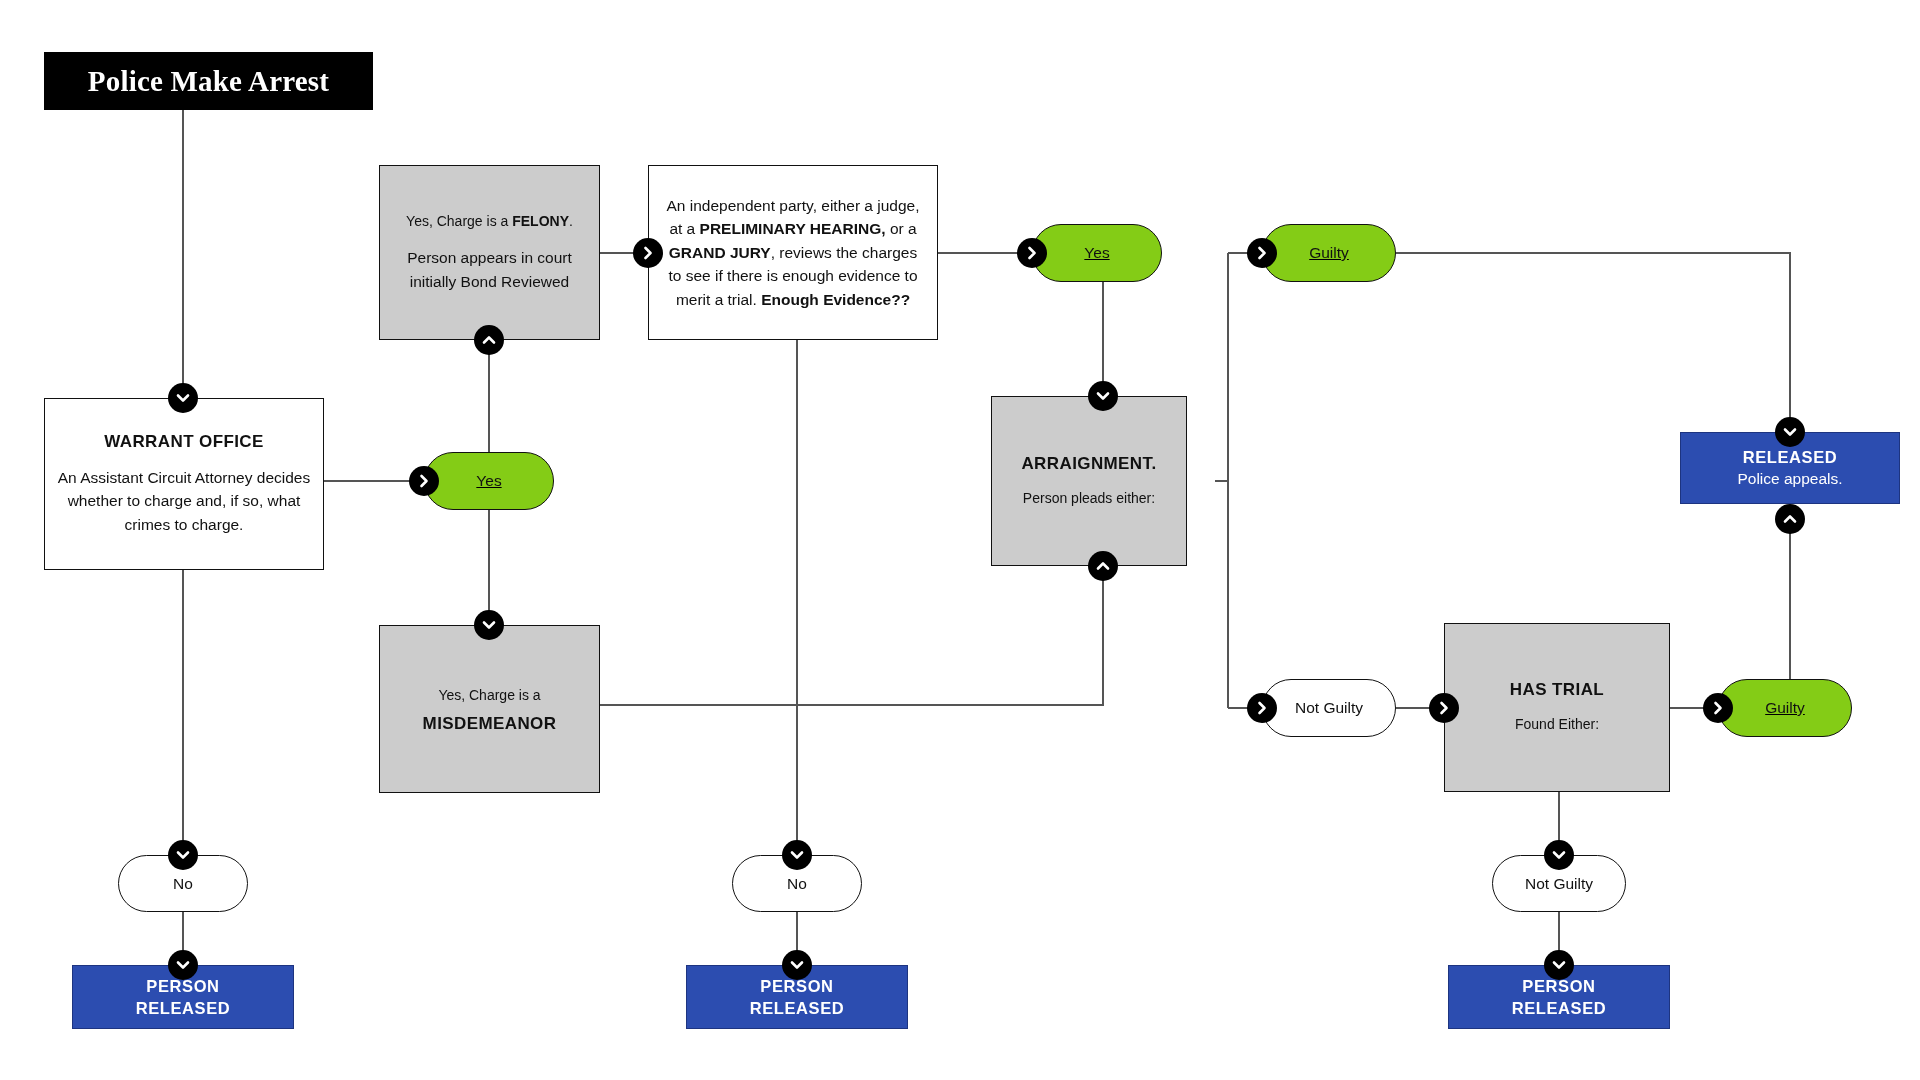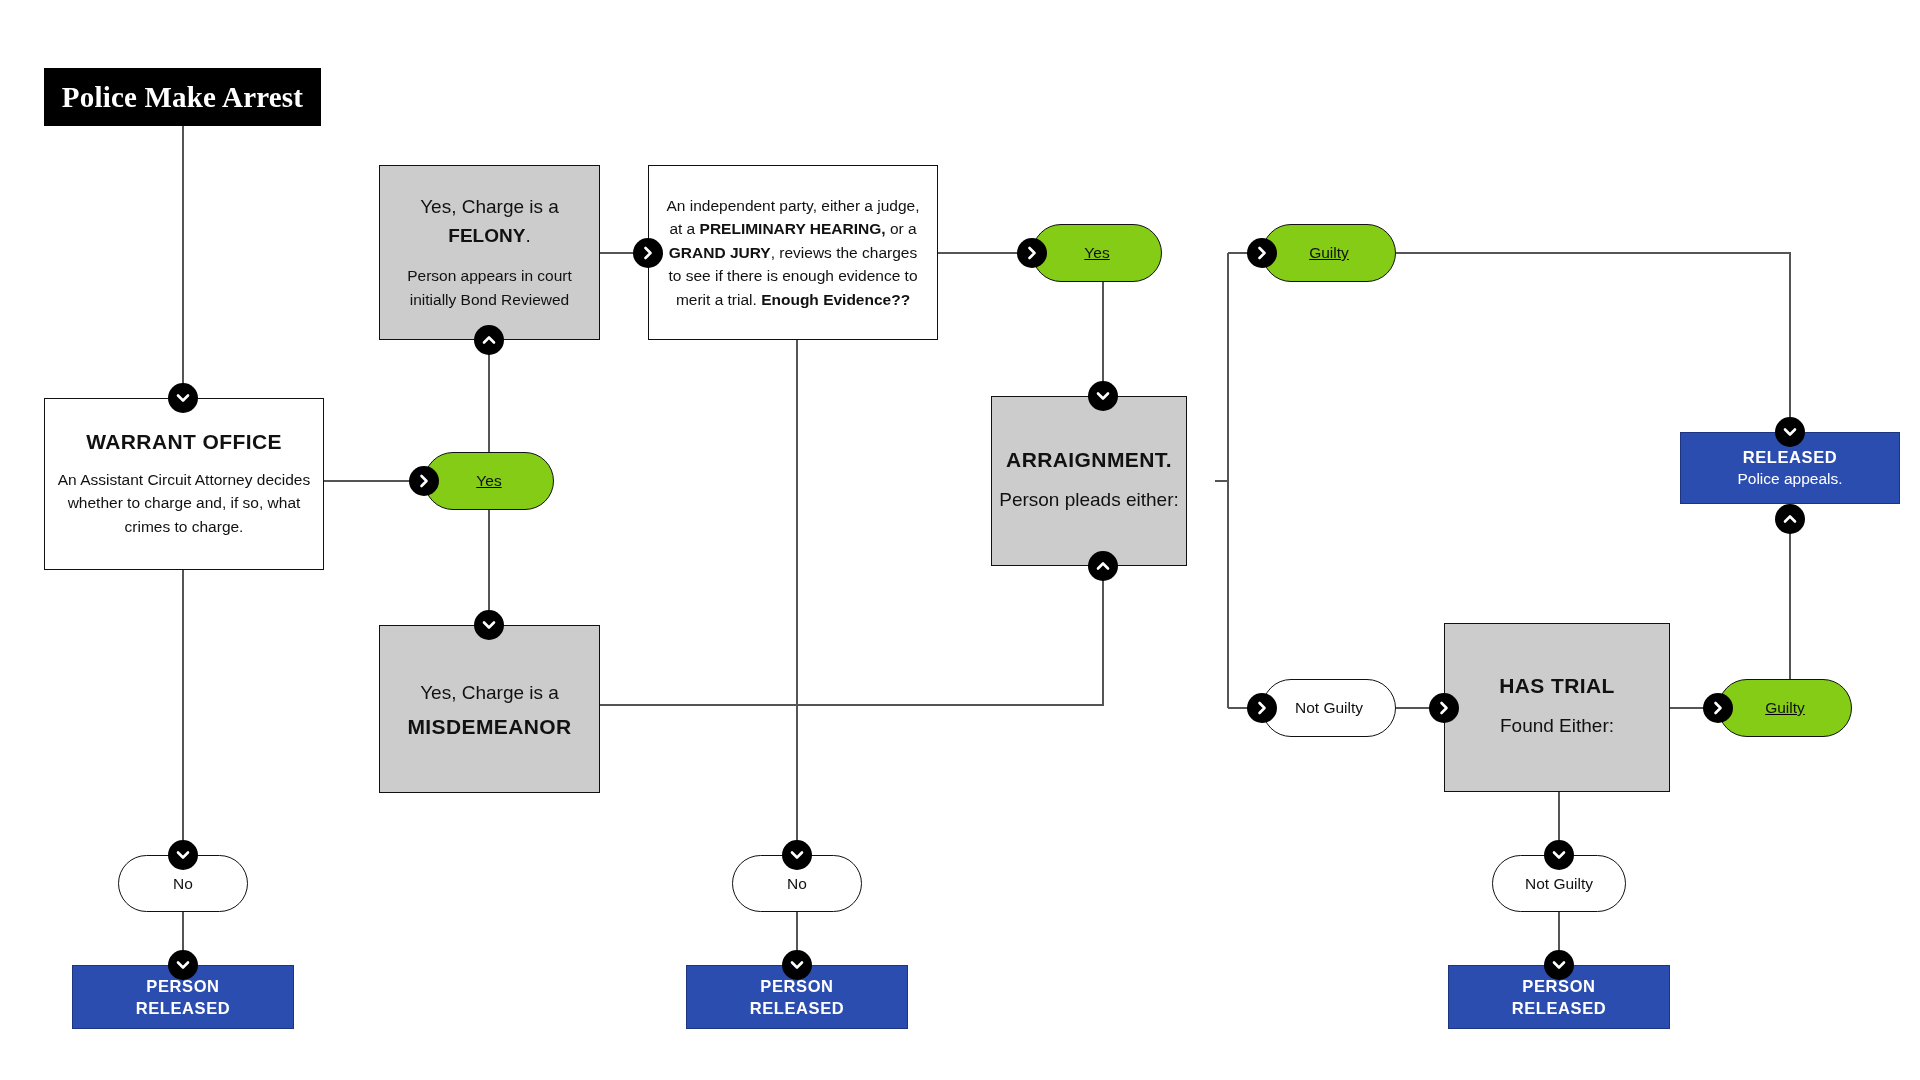--- a/index.html
+++ b/index.html
@@ -17,23 +17,23 @@
              font-weight:bold;font-size:29px;letter-spacing:.2px;}
 
   .box-white{background:#fff;border:1.6px solid #111;}
   .box-gray {background:#cccccc;border:1.6px solid #111;}
   .box-blue {background:#2c4db0;border:1.6px solid #1d3480;color:#fff;}
 
   .pill{border-radius:999px;}
   .pill-gray{background:#84cc16;border:1.6px solid #111;text-decoration:underline;}
   .pill-white{background:#ffffff;border:1.6px solid #111;}
 
-  .head{font-weight:bold;font-size:21px;color:#111;letter-spacing:.4px;}
+  .head{font-weight:bold;font-size:17px;color:#111;letter-spacing:.4px;}
   .head-blue{font-weight:bold;font-size:16.5px;color:#fff;letter-spacing:.6px;line-height:1.35;}
-  .body-t{font-size:19px;color:#111;line-height:1.5;}
+  .body-t{font-size:14px;color:#111;line-height:1.5;}
   .body-blue{font-size:15.5px;color:#fff;line-height:1.4;}
   .pill-t{font-size:15.5px;color:#111;}
   .gap{height:14px;}
   .para{font-size:15.5px;color:#111;line-height:1.52;padding:0 9px;}
   .para b{font-weight:bold;}
 
   .marker{position:absolute;width:30px;height:30px;border-radius:50%;
           background:#000;display:flex;align-items:center;justify-content:center;}
   .marker svg{display:block;}
 </style>
@@ -84,21 +84,21 @@
       <path d="M1670,708 L1718,708"></path>
 
       <path d="M1790,679 L1790,532"></path>
 
       <path d="M1559,792 L1559,855"></path>
 
       <path d="M1559,912 L1559,965"></path>
     </g>
   </svg>
 
-  <div class="node title-bar" style="left:44px;top:68px;width:277px;height:58px;">
+  <div class="node title-bar" style="left:44px;top:52px;width:329px;height:58px;">
     <span>Police Make Arrest</span>
   </div>
 
   <div class="node box-white" style="left:44px;top:398px;width:280px;height:172px;">
     <span class="head">WARRANT OFFICE</span>
     <div class="gap"></div>
     <span class="para">An Assistant Circuit Attorney decides whether to charge and, if so, what crimes to charge.</span>
   </div>
 
   <div class="node box-gray" style="left:379px;top:165px;width:221px;height:175px;">

